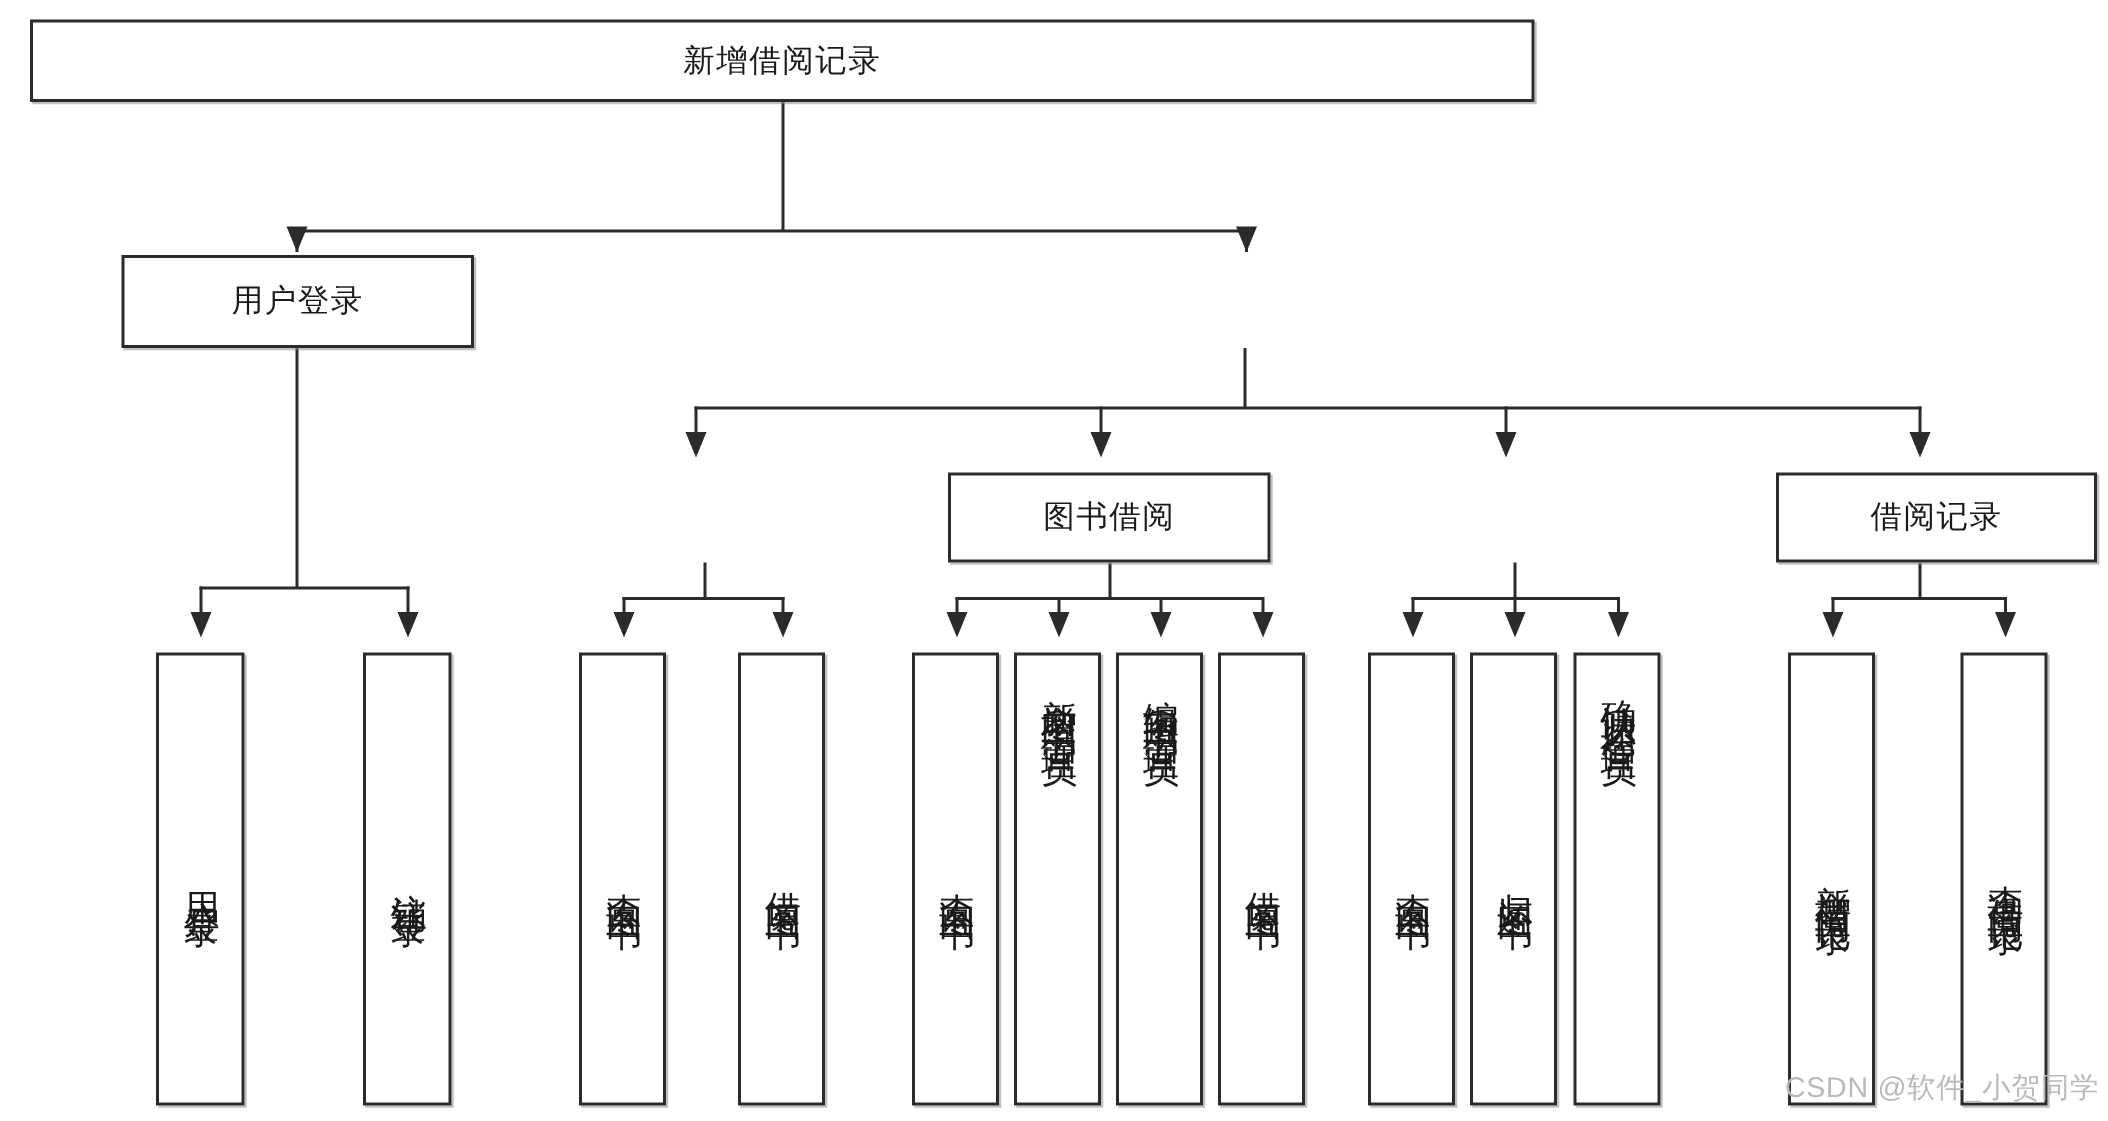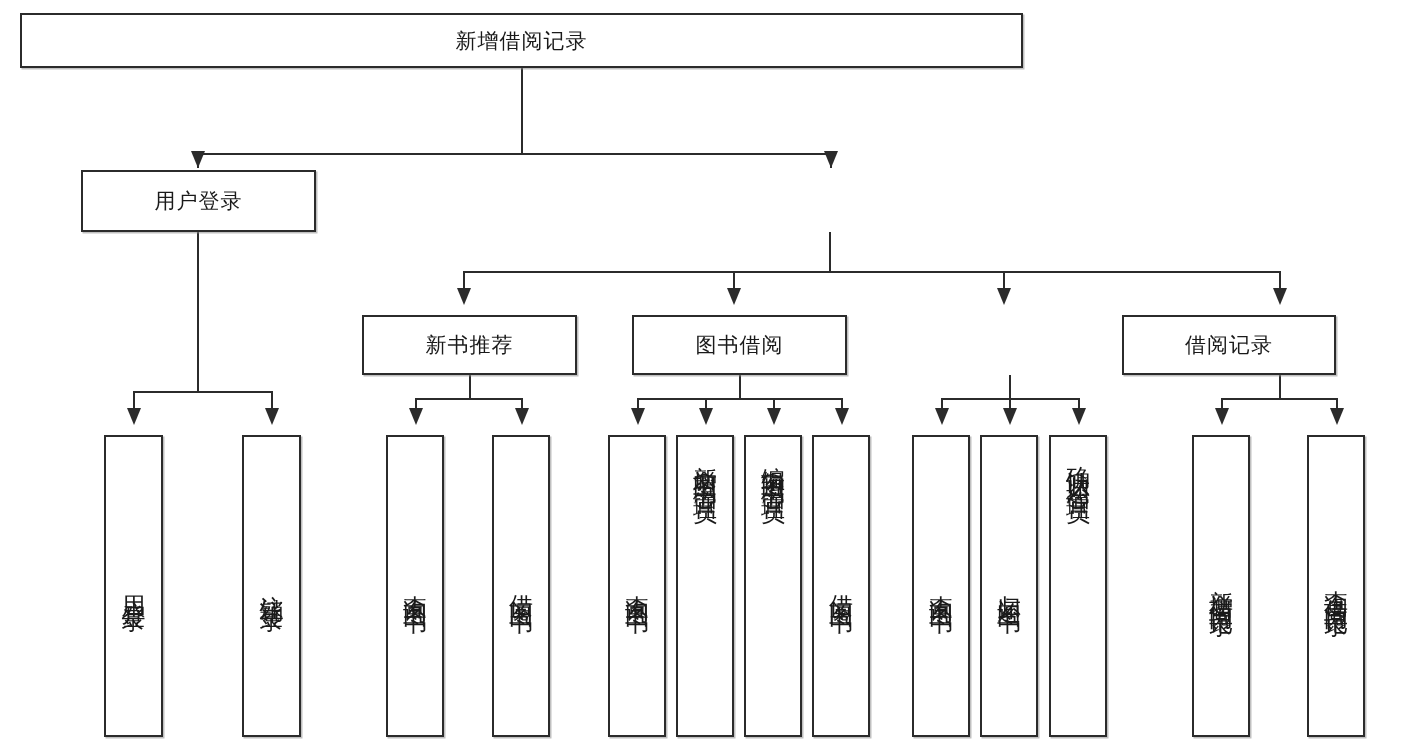--- a/index.html
+++ b/index.html
@@ -134,30 +134,27 @@
 
   <div class="box" style="left:20px;top:13px;width:1003px;height:55px;">
     <span class="lbl">新增借阅记录</span>
   </div>
 
   <div class="box" style="left:81px;top:170px;width:235px;height:62px;">
     <span class="lbl">用户登录</span>
   </div>
 
 
-  <div class="box" style="left:362px;top:315px;width:215px;height:60px;">
-    <span class="lbl">新书推荐</span>
-  </div>
 
   <div class="box" style="left:632px;top:315px;width:215px;height:60px;">
     <span class="lbl">图书借阅</span>
   </div>
 
 
-  <div class="box" style="left:1122px;top:315px;width:214px;height:60px;text-align:center;">
+  <div class="box" style="left:1184px;top:315px;width:214px;height:60px;text-align:center;">
     <span class="lbl">借阅记录</span>
   </div>
 
   <div class="box vert mid" style="left:104px;top:435px;width:59px;height:302px;">
     <span class="lbl">用户登录</span>
   </div>
 
   <div class="box vert mid" style="left:242px;top:435px;width:59px;height:302px;">
     <span class="lbl">注销登录</span>
   </div>
@@ -199,14 +196,15 @@
   </div>
 
   <div class="box vert mid" style="left:1192px;top:435px;width:58px;height:302px;">
     <span class="lbl">新增借阅记录</span>
   </div>
 
   <div class="box vert mid" style="left:1307px;top:435px;width:58px;height:302px;">
     <span class="lbl">查询借阅记录</span>
   </div>
 
+  <div id="watermark">CSDN @软件_小贺同学</div>
 
 </div>
 
 </body></html>

